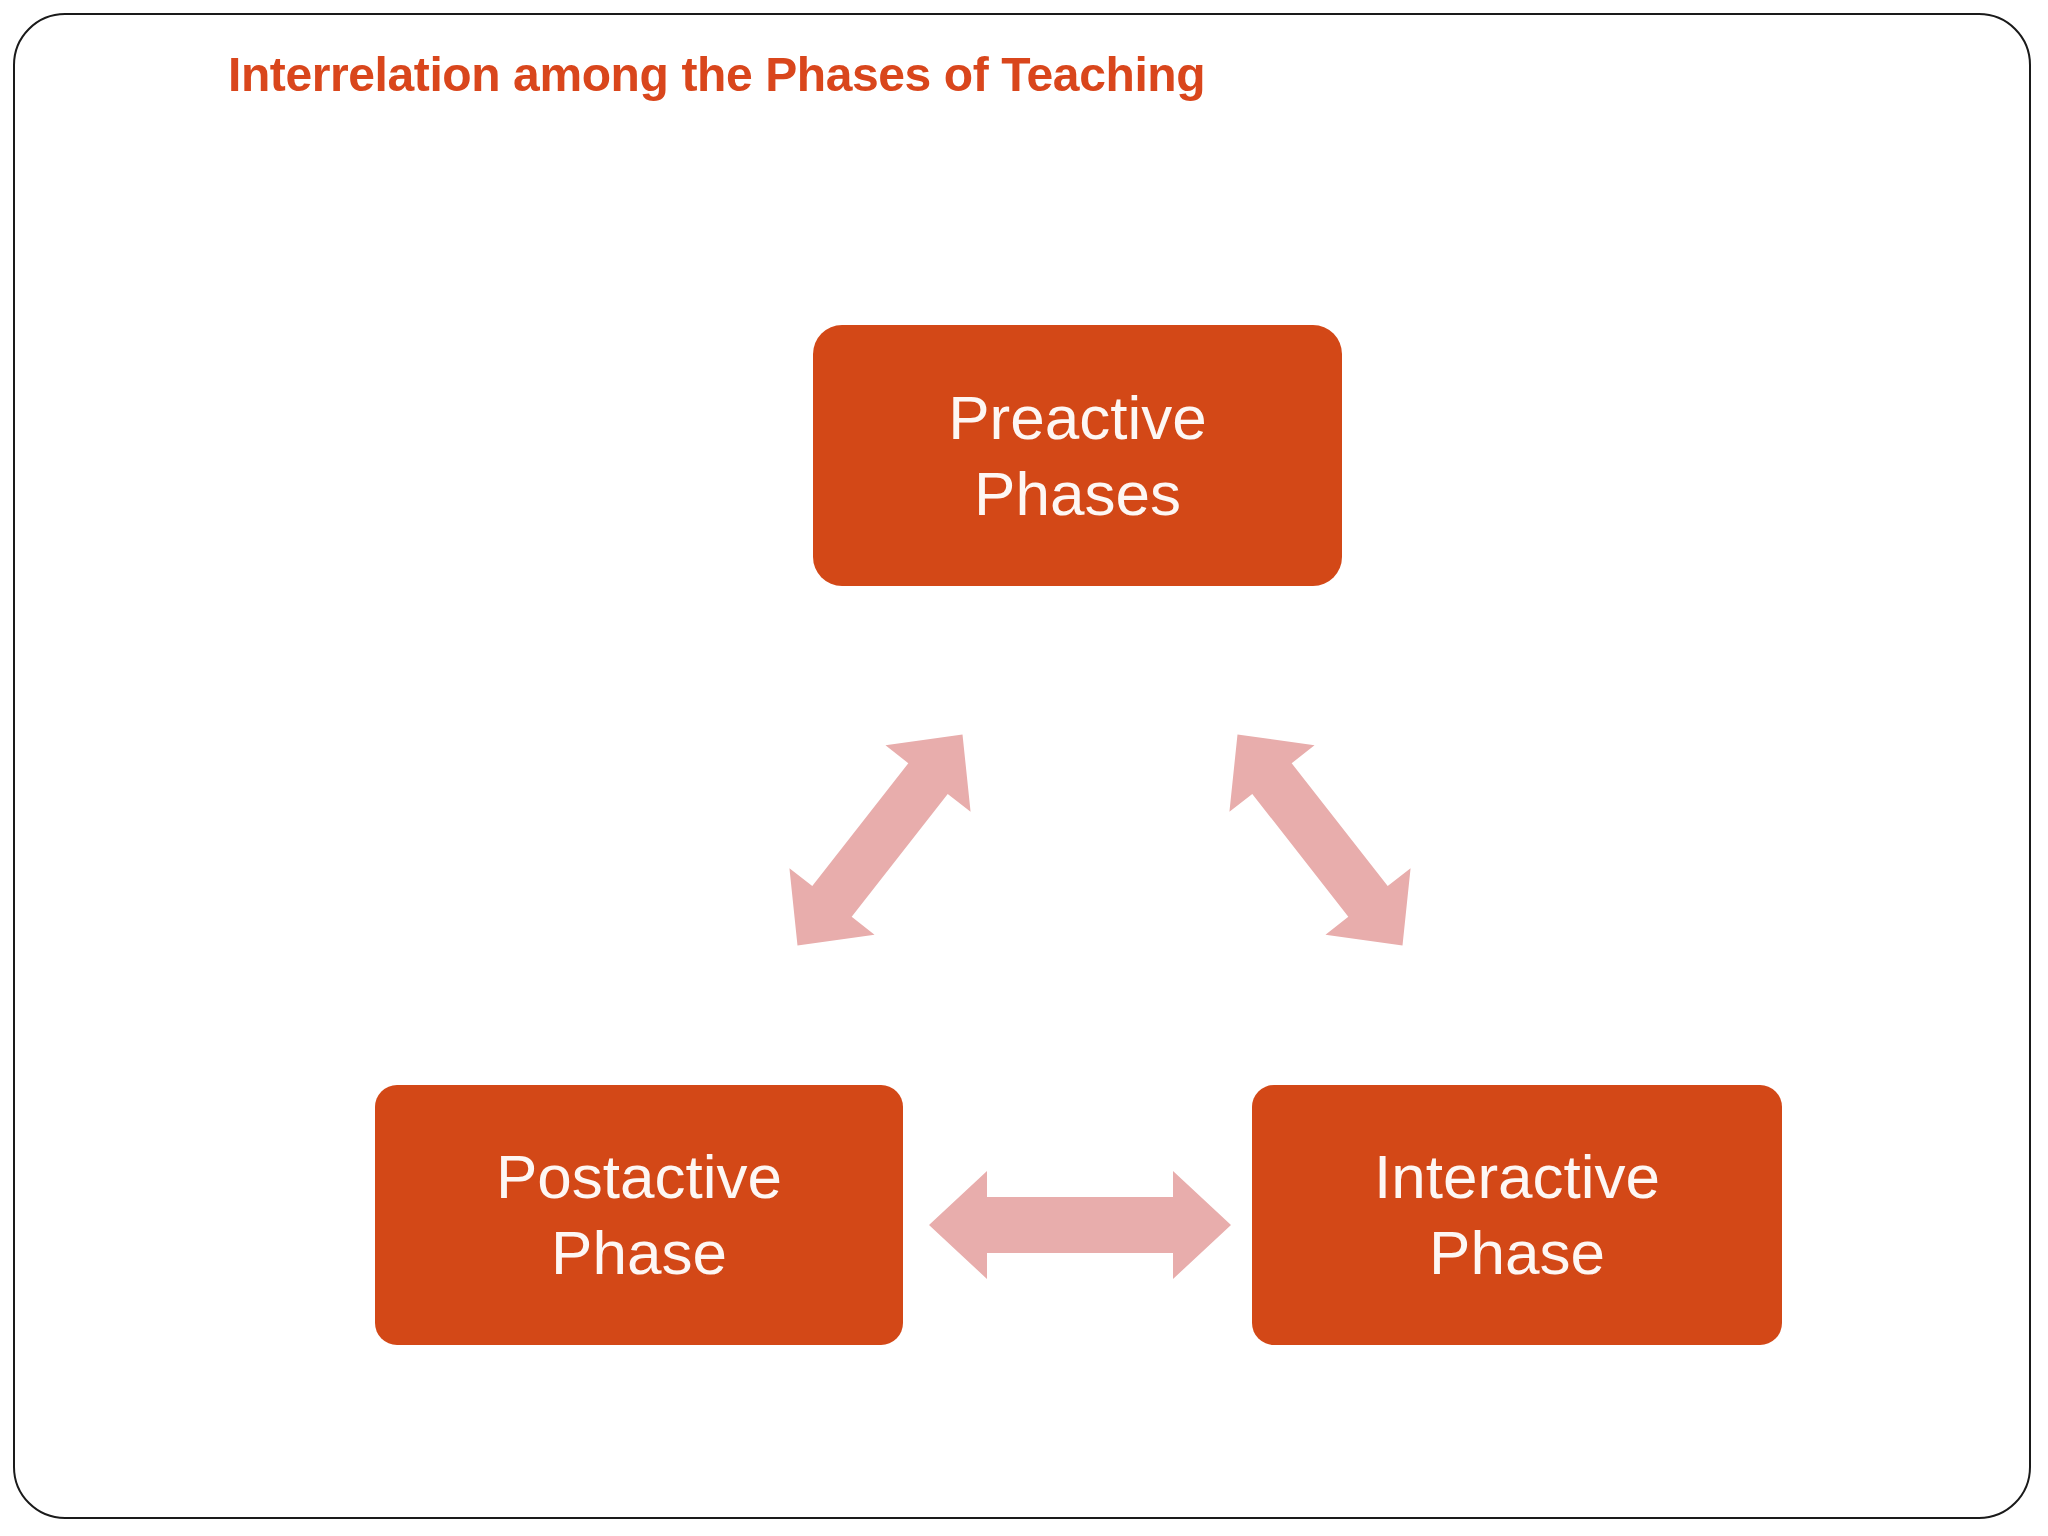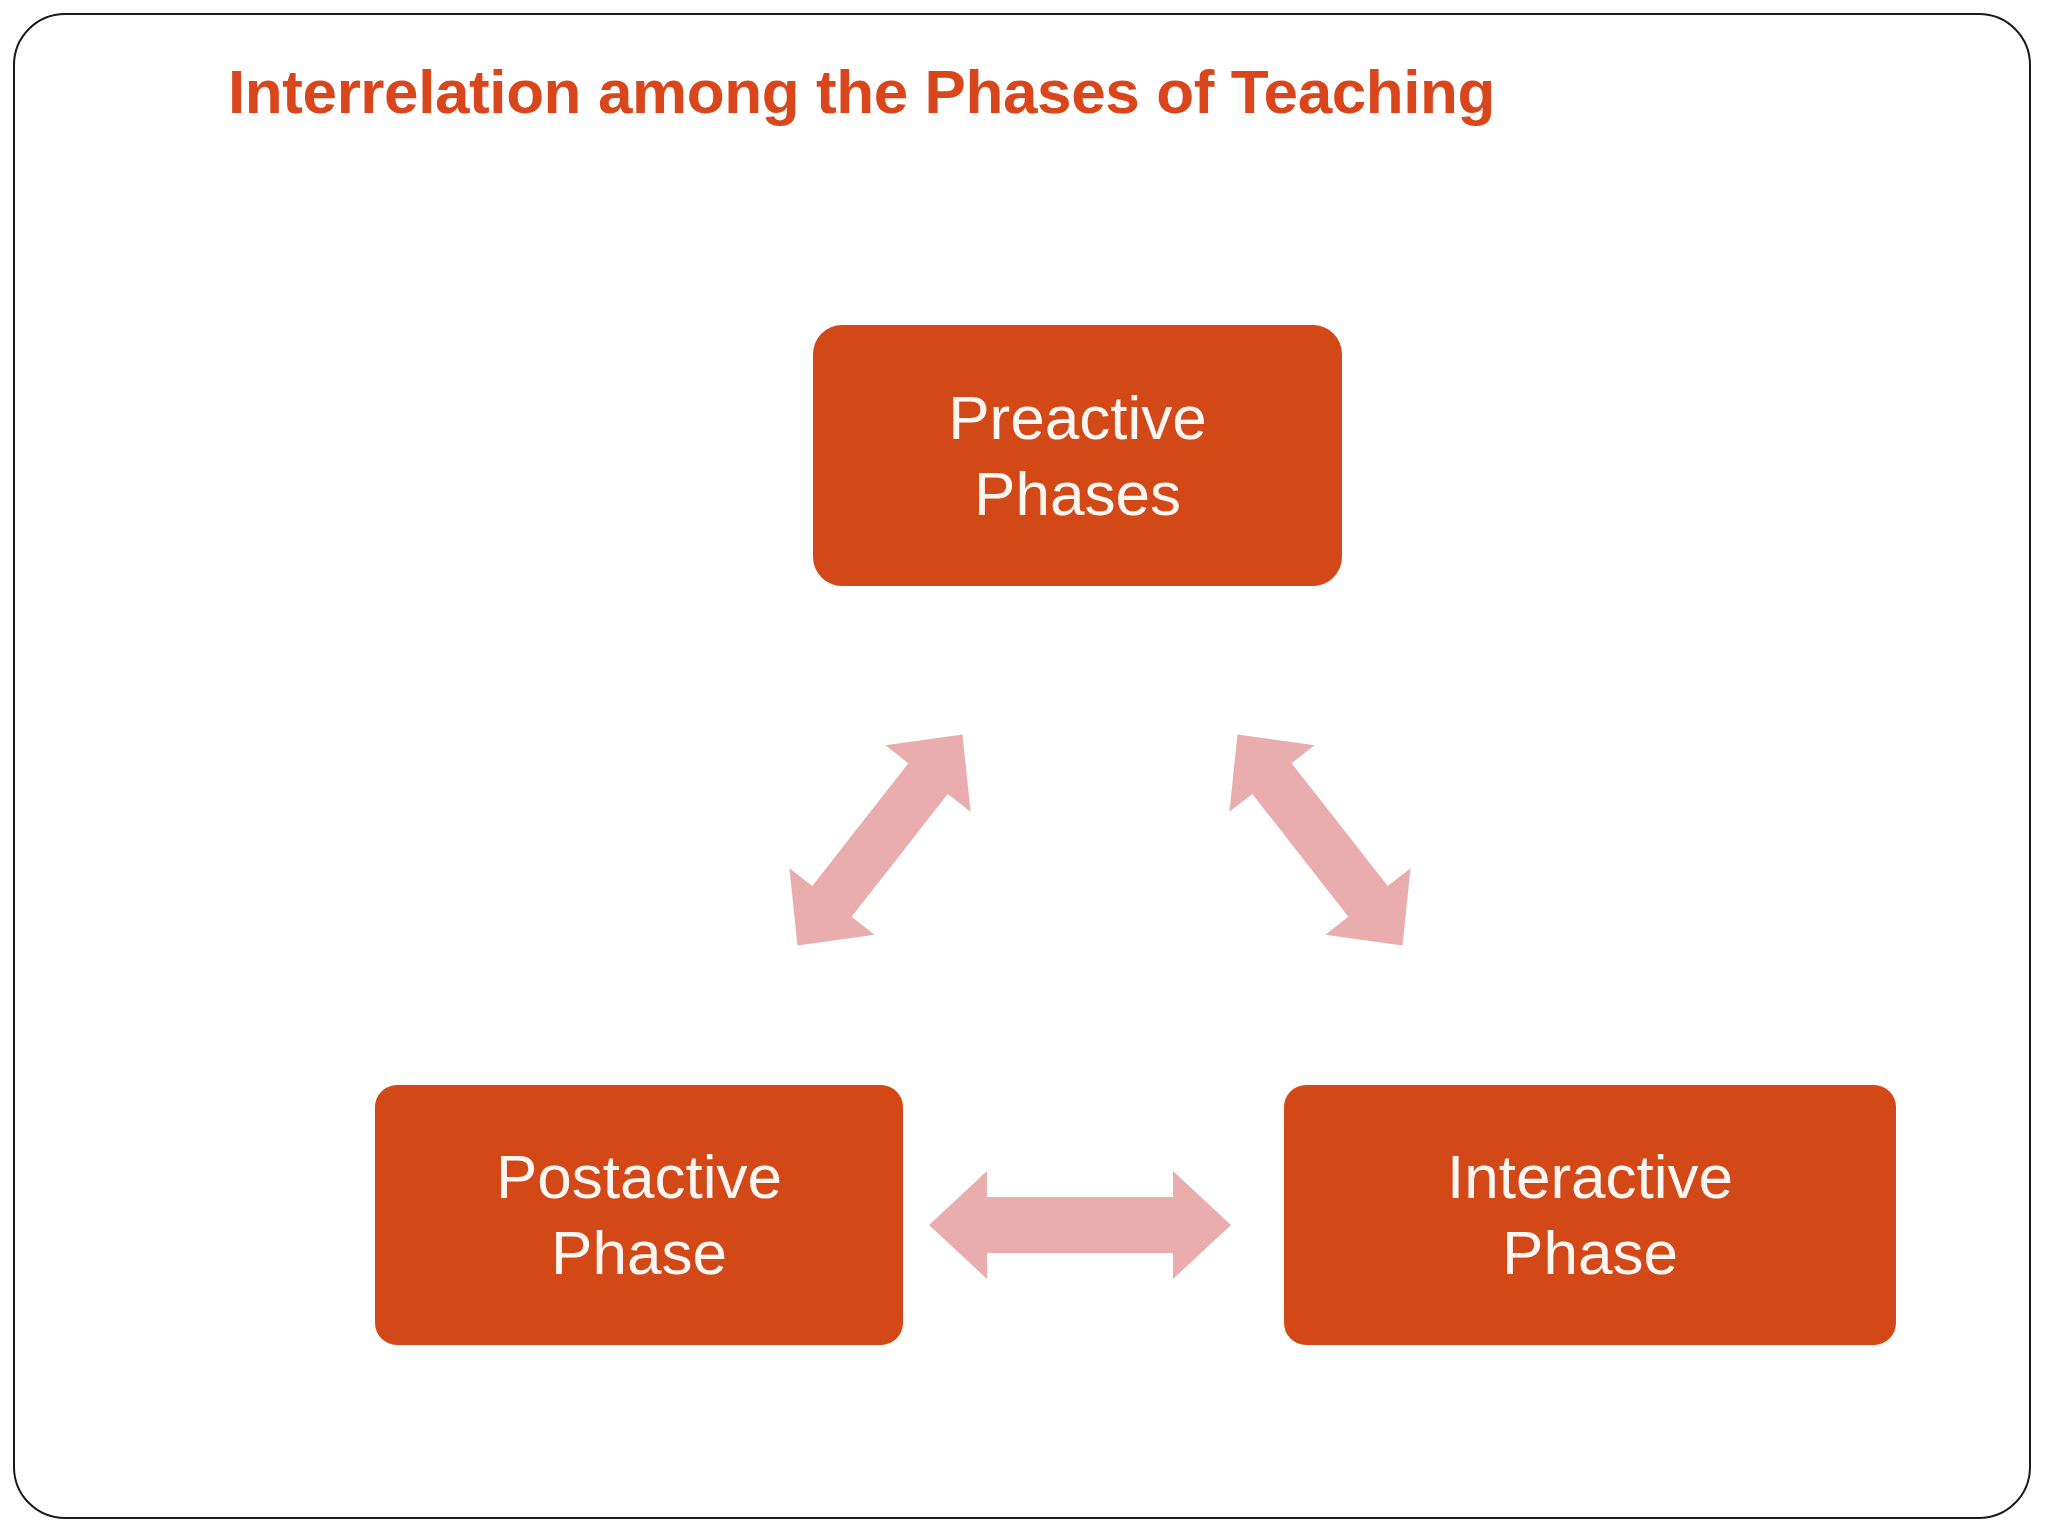--- a/index.html
+++ b/index.html
@@ -32,26 +32,26 @@
     border-radius: 52px;
     box-sizing: border-box;
     background: transparent;
     pointer-events: none;
   }
 
   
   #title {
     position: absolute;
     left: 228px;
-    top: 52px;
+    top: 44px;
     width: 1720px;
     color: #D9461C;
     font-family: "Liberation Sans", sans-serif;
     font-weight: bold;
-    font-size: 62px;
+    font-size: 48px;
     line-height: 1.28;
     letter-spacing: -0.4px;
     white-space: pre-wrap;
   }
 
   
   .phase-box {
     position: absolute;
     background: #D34817;
     border-radius: 22px;
@@ -80,23 +80,22 @@
   }
   #box-postactive {
     left: 375px;
     top: 1085px;
     width: 528px;
     height: 260px;
   }
   #box-interactive {
     left: 1252px;
     top: 1085px;
-    width: 612px;
+    width: 530px;
     height: 260px;
-    margin-left: 32px;
   }
 
   
   .arrow-svg {
     position: absolute;
     overflow: visible;
   }
   #arrow-left-diagonal {
     left: 740px;
     top: 690px;

